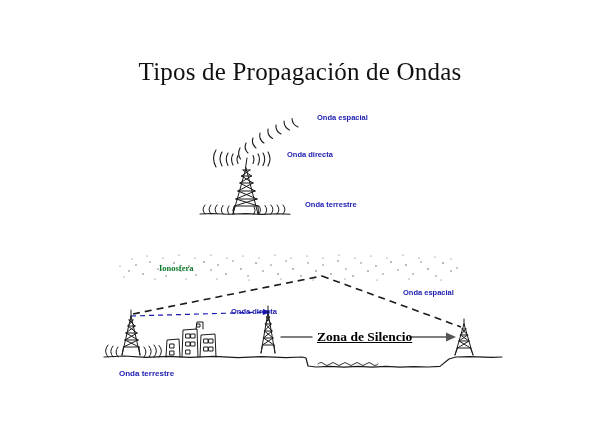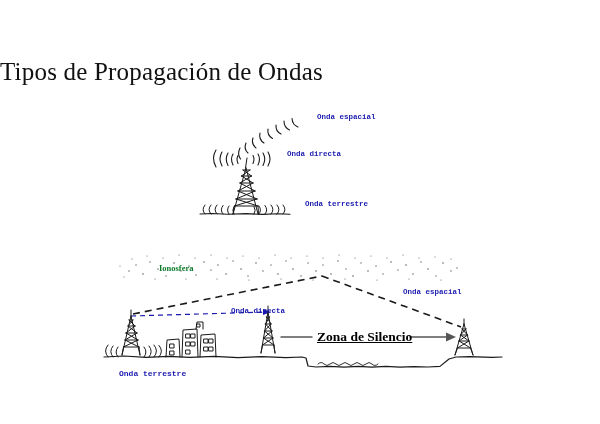--- a/index.html
+++ b/index.html
@@ -19,35 +19,36 @@
     left: 0; top: 0;
     width: 600px;
     height: 424px;
     background: #ffffff;
   }
   #page-title {
     position: absolute;
     left: 0;
     top: 58px;
     width: 600px;
+    text-align: center;
     font-family: "Liberation Serif", serif;
     font-size: 25px;
     font-weight: normal;
     color: #111111;
     letter-spacing: 0.2px;
     white-space: nowrap;
   }
   .diagram-svg {
     position: absolute;
     left: 0;
     top: 0;
   }
   .wave-label {
     position: absolute;
-    font-family: Liberation Mono, monospace;
+    font-family: Liberation Sans, sans-serif;
     font-weight: bold;
     color: #1a1ab0;
     white-space: nowrap;
     padding-left: 15px;
   }
   .lbl-sm { font-size: 7.5px; }
   .lbl-md { font-size: 8px; }
   .iono-label {
     position: absolute;
     font-family: "Liberation Serif", serif;

